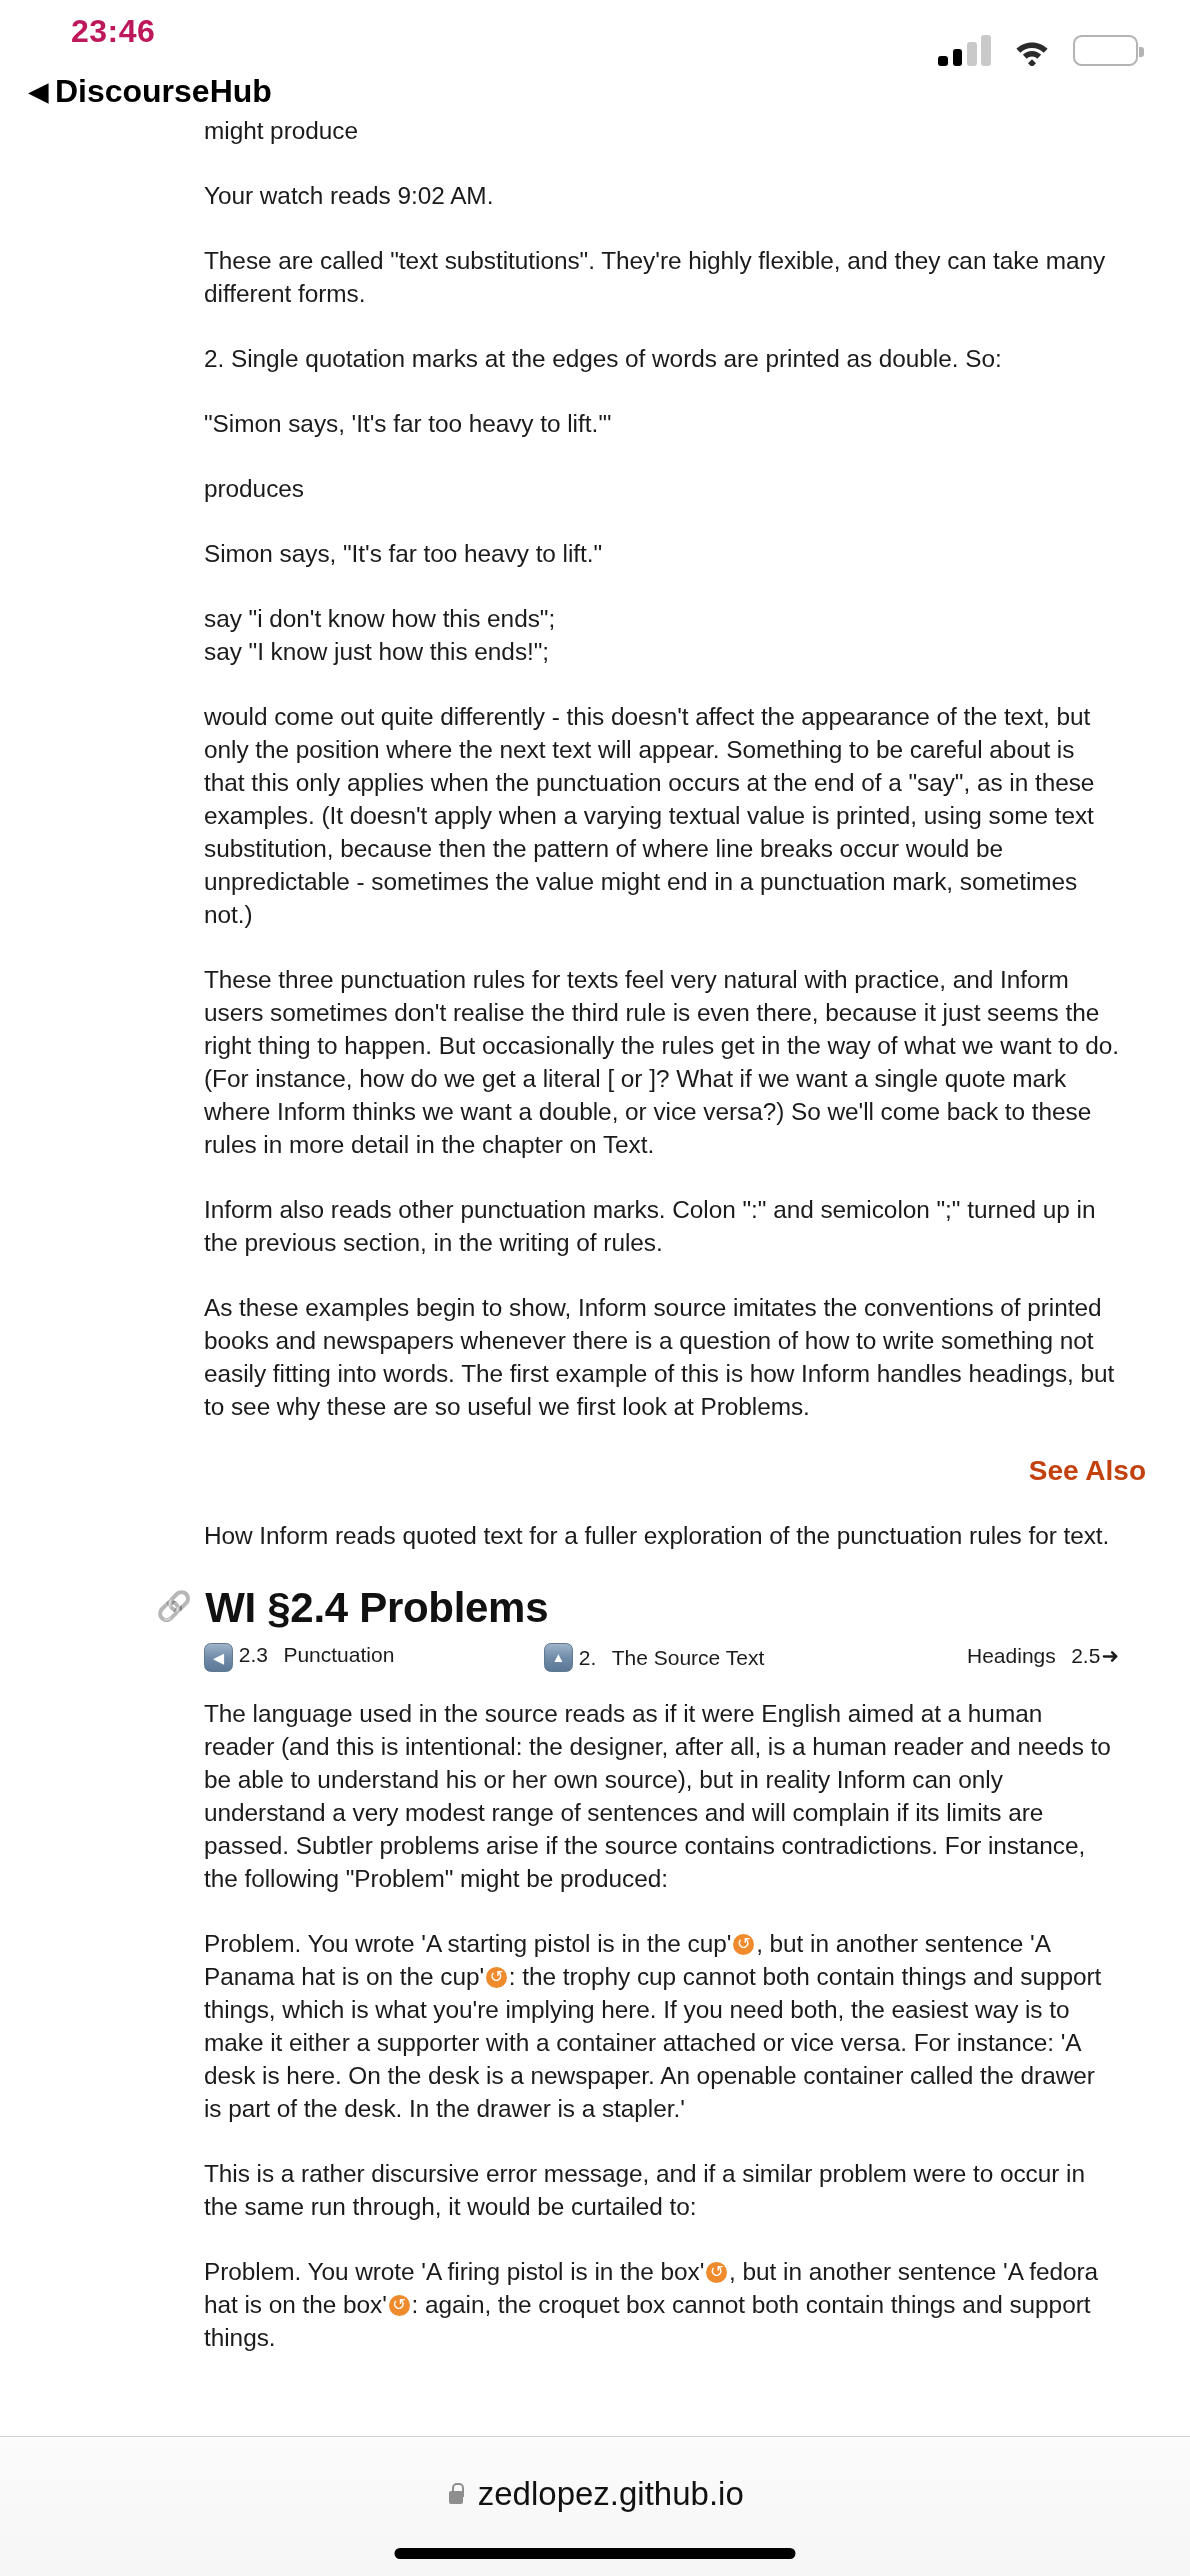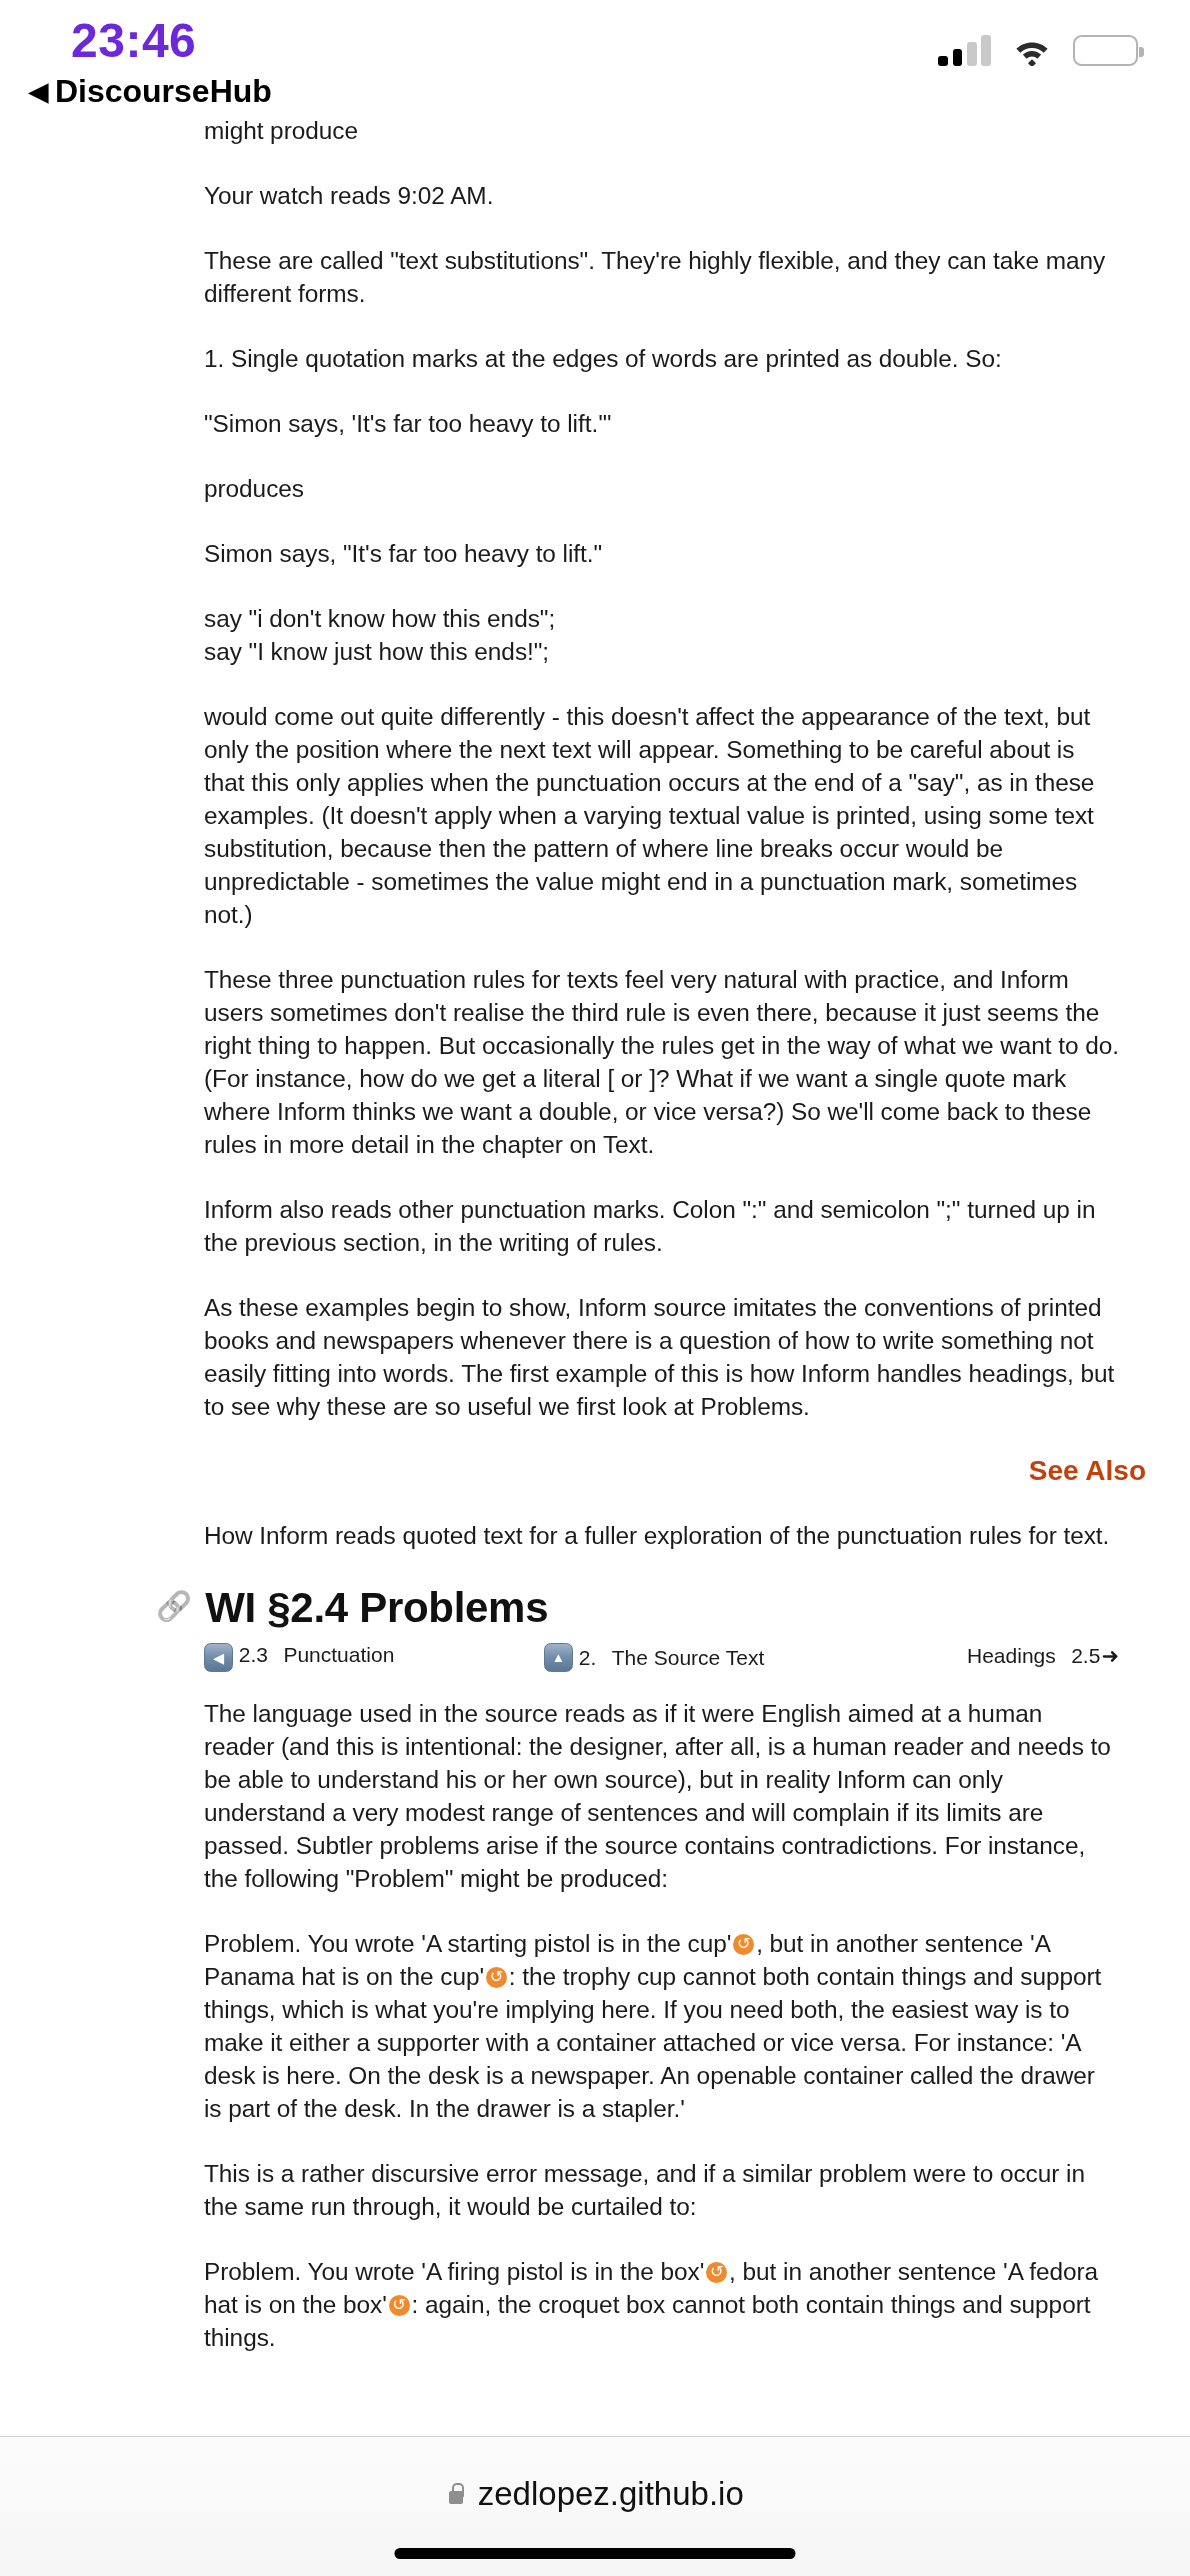--- a/index.html
+++ b/index.html
@@ -11,21 +11,21 @@
   }
   #screen { position: relative; width: 1190px; height: 2576px; background: #fff; }
 
   
   .statusbar {
     position: absolute; top: 0; left: 0; width: 1190px; height: 104px;
     background: #fff;
   }
   .status-time {
     position: absolute; left: 71px; top: 13.4px;
-    font-size: 48px; font-weight: 700; color: #6d28d9;
+    font-size: 32px; font-weight: 700; color: #be185d;
     letter-spacing: 0.5px;
   }
   .status-right {
     position: absolute; right: 52px; top: 35px;
     display: flex; align-items: center; gap: 21px;
   }
   .signal { display: flex; align-items: flex-end; gap: 4.8px; height: 31px; }
   .signal i { display: block; width: 9.6px; border-radius: 2.9px; background: #000; }
   .signal i:nth-child(1) { height: 10.5px; }
   .signal i:nth-child(2) { height: 17px; }
@@ -172,21 +172,21 @@
     <span class="back-caret">◀</span>
     <span>DiscourseHub</span>
   </div>
 
   <div class="content">
     <div class="inner">
 
       <p class="body first">might produce</p>
       <p class="body">Your watch reads 9:02 AM.</p>
       <p class="body">These are called "text substitutions". They're highly flexible, and they can take many different forms.</p>
-      <p class="body">1. Single quotation marks at the edges of words are printed as double. So:</p>
+      <p class="body">2. Single quotation marks at the edges of words are printed as double. So:</p>
       <p class="body">"Simon says, 'It's far too heavy to lift.'"</p>
       <p class="body">produces</p>
       <p class="body">Simon says, "It's far too heavy to lift."</p>
       <p class="body code">say "i don't know how this ends";
 say "I know just how this ends!";</p>
       <p class="body">would come out quite differently - this doesn't affect the appearance of the text, but only the position where the next text will appear. Something to be careful about is that this only applies when the punctuation occurs at the end of a "say", as in these examples. (It doesn't apply when a varying textual value is printed, using some text substitution, because then the pattern of where line breaks occur would be unpredictable - sometimes the value might end in a punctuation mark, sometimes not.)</p>
       <p class="body">These three punctuation rules for texts feel very natural with practice, and Inform users sometimes don't realise the third rule is even there, because it just seems the right thing to happen. But occasionally the rules get in the way of what we want to do. (For instance, how do we get a literal [ or ]? What if we want a single quote mark where Inform thinks we want a double, or vice versa?) So we'll come back to these rules in more detail in the chapter on Text.</p>
       <p class="body">Inform also reads other punctuation marks. Colon ":" and semicolon ";" turned up in the previous section, in the writing of rules.</p>
       <p class="body">As these examples begin to show, Inform source imitates the conventions of printed books and newspapers whenever there is a question of how to write something not easily fitting into words. The first example of this is how Inform handles headings, but to see why these are so useful we first look at Problems.</p>
 

